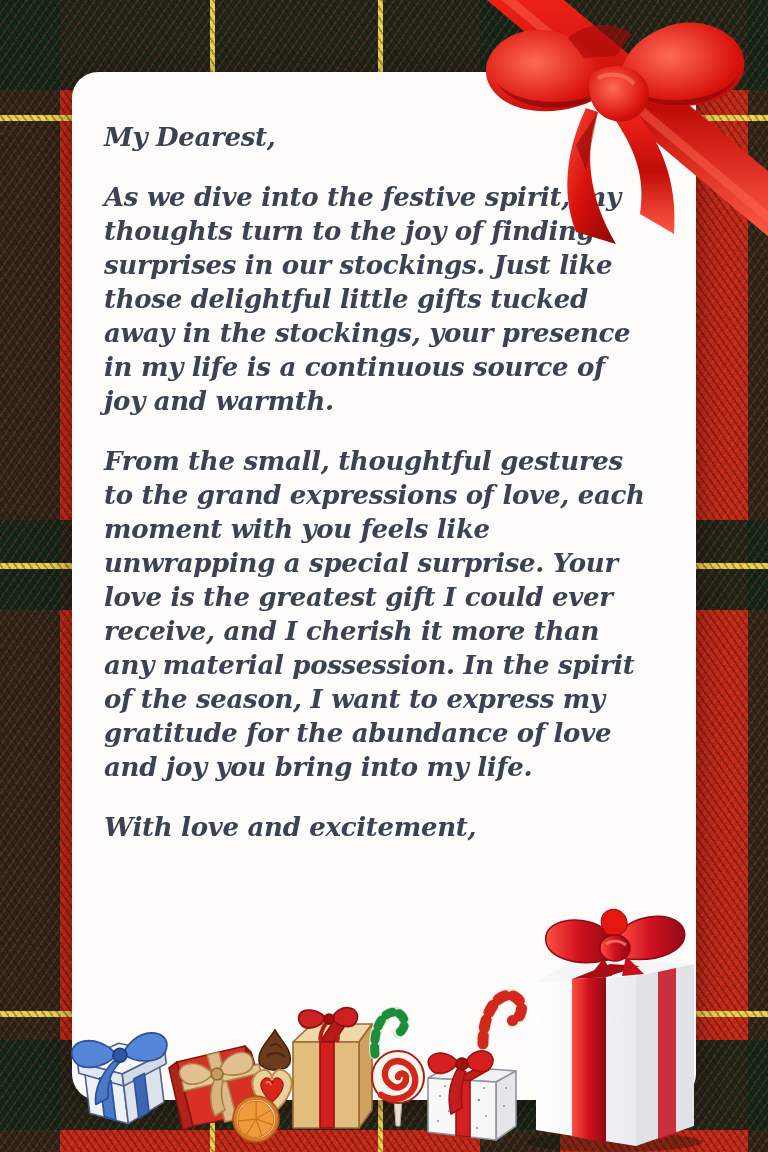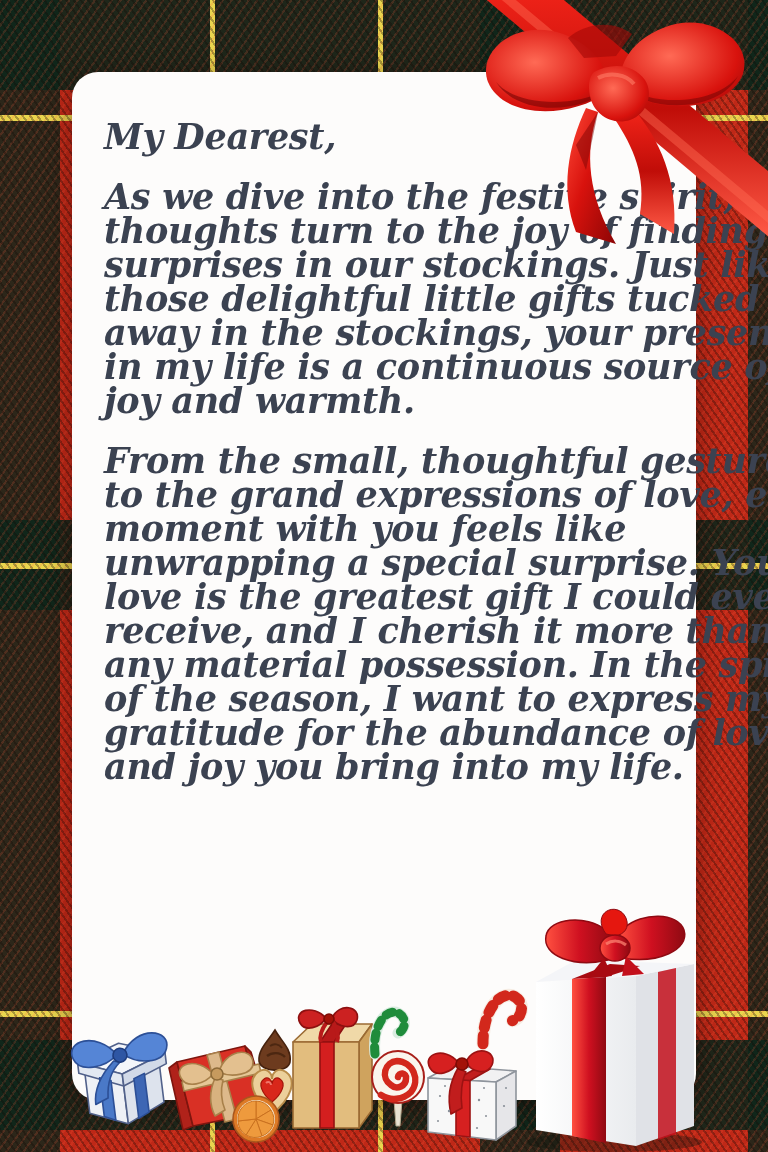--- a/index.html
+++ b/index.html
@@ -22,21 +22,21 @@
   }
   
   .card{
     position:absolute;left:72px;top:72px;width:624px;height:1028px;
     background:#fdfcfb;border-radius:26px;
     box-shadow:0 6px 26px rgba(30,0,0,.45);
   }
   .letter{
     position:absolute;left:32px;top:48px;width:572px;
     color:#3b4251;font-style:italic;font-weight:700;
-    font-size:35px;line-height:34px;letter-spacing:-0.3px;
+    font-size:26px;line-height:34px;letter-spacing:-0.3px;
   }
   .letter p{margin:0 0 26px 0;white-space:pre;}
   
   .deco{position:absolute;}
   #bow-top-right{right:0;top:0;width:320px;height:250px;}
   #gift-big-white{left:518px;top:898px;width:192px;height:254px;}
   #gift-blue{left:62px;top:1010px;width:122px;height:122px;}
   #gift-red-gold{left:155px;top:1018px;width:122px;height:122px;}
   #chocolate{left:252px;top:1026px;width:46px;height:50px;}
   #heart-cookie{left:245px;top:1060px;width:54px;height:60px;}
@@ -65,20 +65,21 @@
     <p>From the small, thoughtful gestures
 to the grand expressions of love, each
 moment with you feels like
 unwrapping a special surprise. Your
 love is the greatest gift I could ever
 receive, and I cherish it more than
 any material possession. In the spirit
 of the season, I want to express my
 gratitude for the abundance of love
 and joy you bring into my life.</p>
+    <p>With love and excitement,</p>
   </div>
 </div>
 
 <svg id="bow-top-right" class="deco" viewBox="0 0 320 250">
   <defs>
     <linearGradient id="rb1" x1="0" y1="0" x2="1" y2="1">
       <stop offset="0" stop-color="#ff4a38"></stop>
         <stop offset=".45" stop-color="#d8120d"></stop>
         <stop offset="1" stop-color="#8c0505"></stop>
     </linearGradient>

